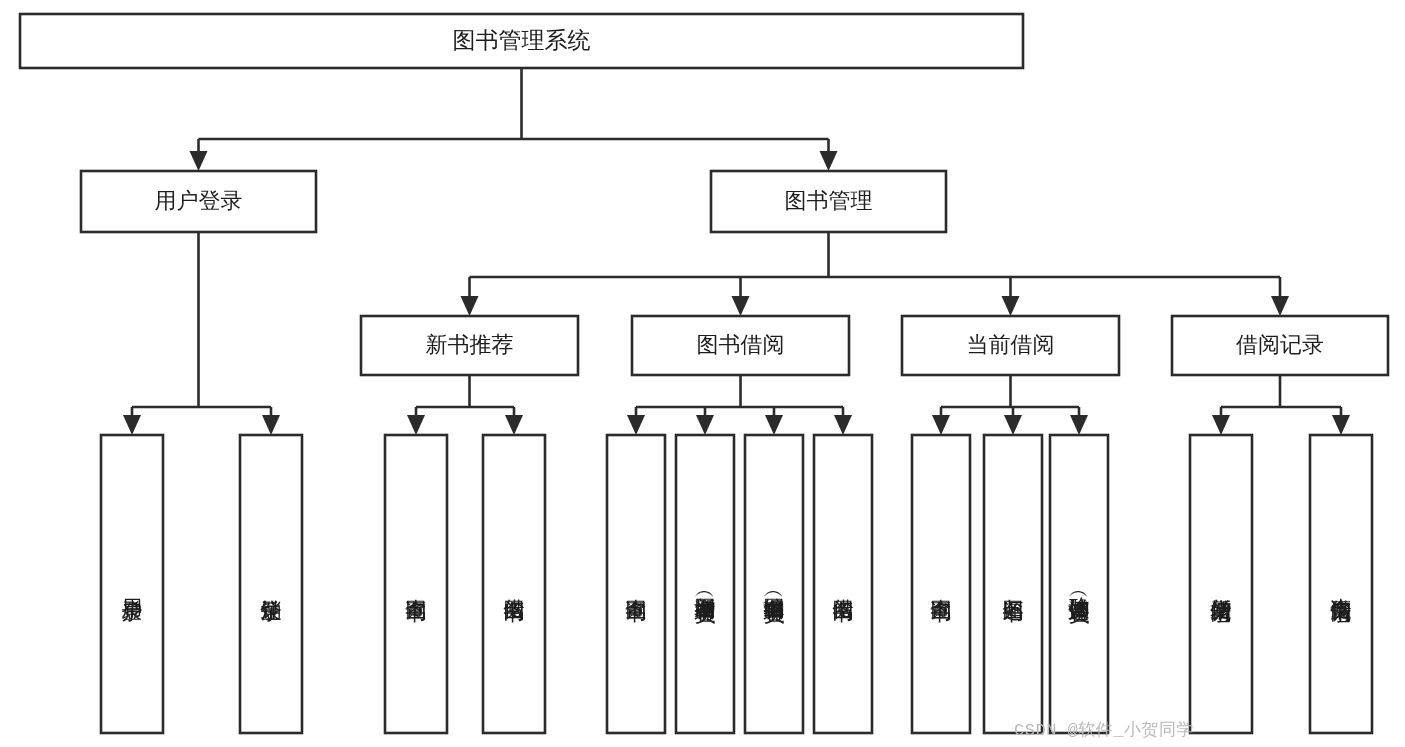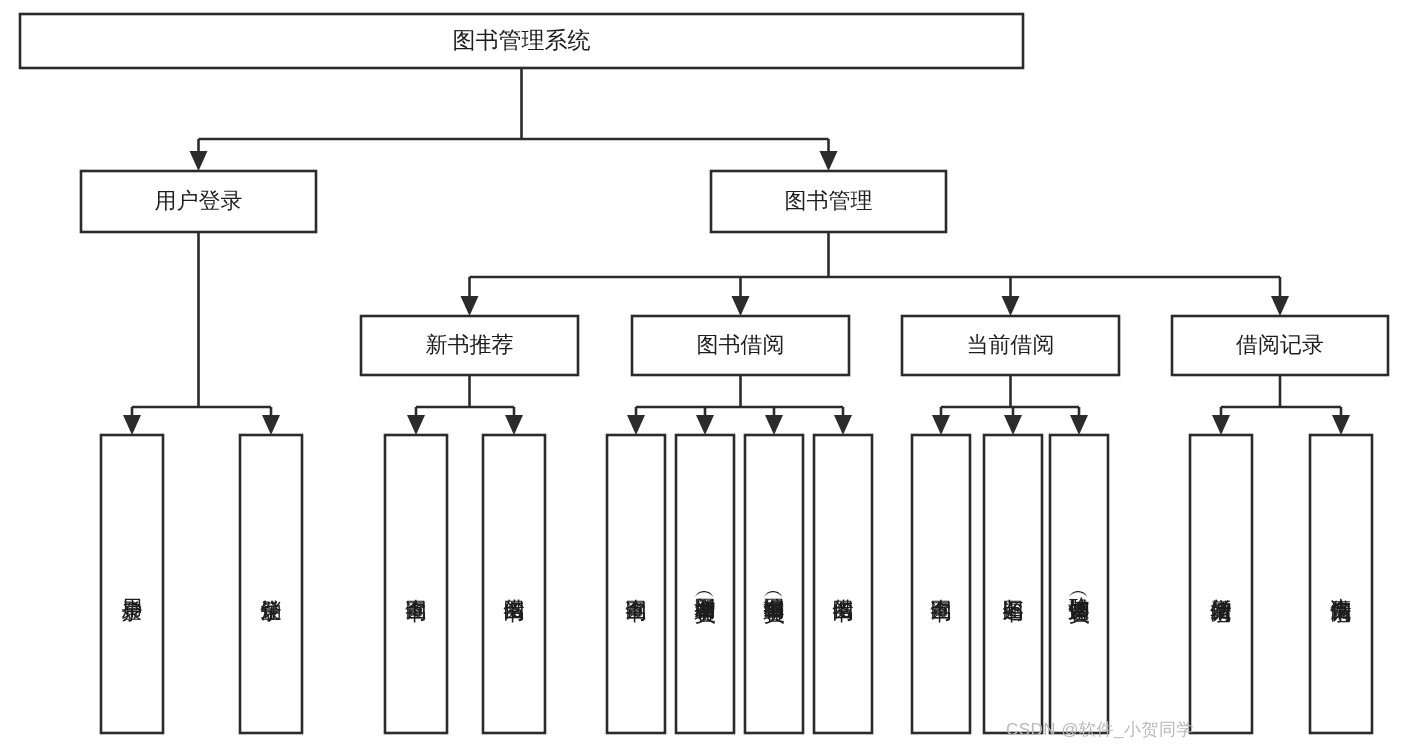--- a/index.html
+++ b/index.html
@@ -69,21 +69,21 @@
     writing-mode: vertical-rl;
     text-orientation: upright;
     letter-spacing: 1px;
     text-align: center;
     white-space: nowrap;
   }
   .watermark {
     position: absolute;
     right: 12px;
     bottom: 6px;
-    font-family: Liberation Sans, sans-serif;
+    font-family: Liberation Mono, monospace;
     font-size: 17px;
     color: #b9b9b9;
     letter-spacing: 0.5px;
     white-space: nowrap;
   }
 </style>
 </head>
 <body>
 
 <div id="diagram-root">

